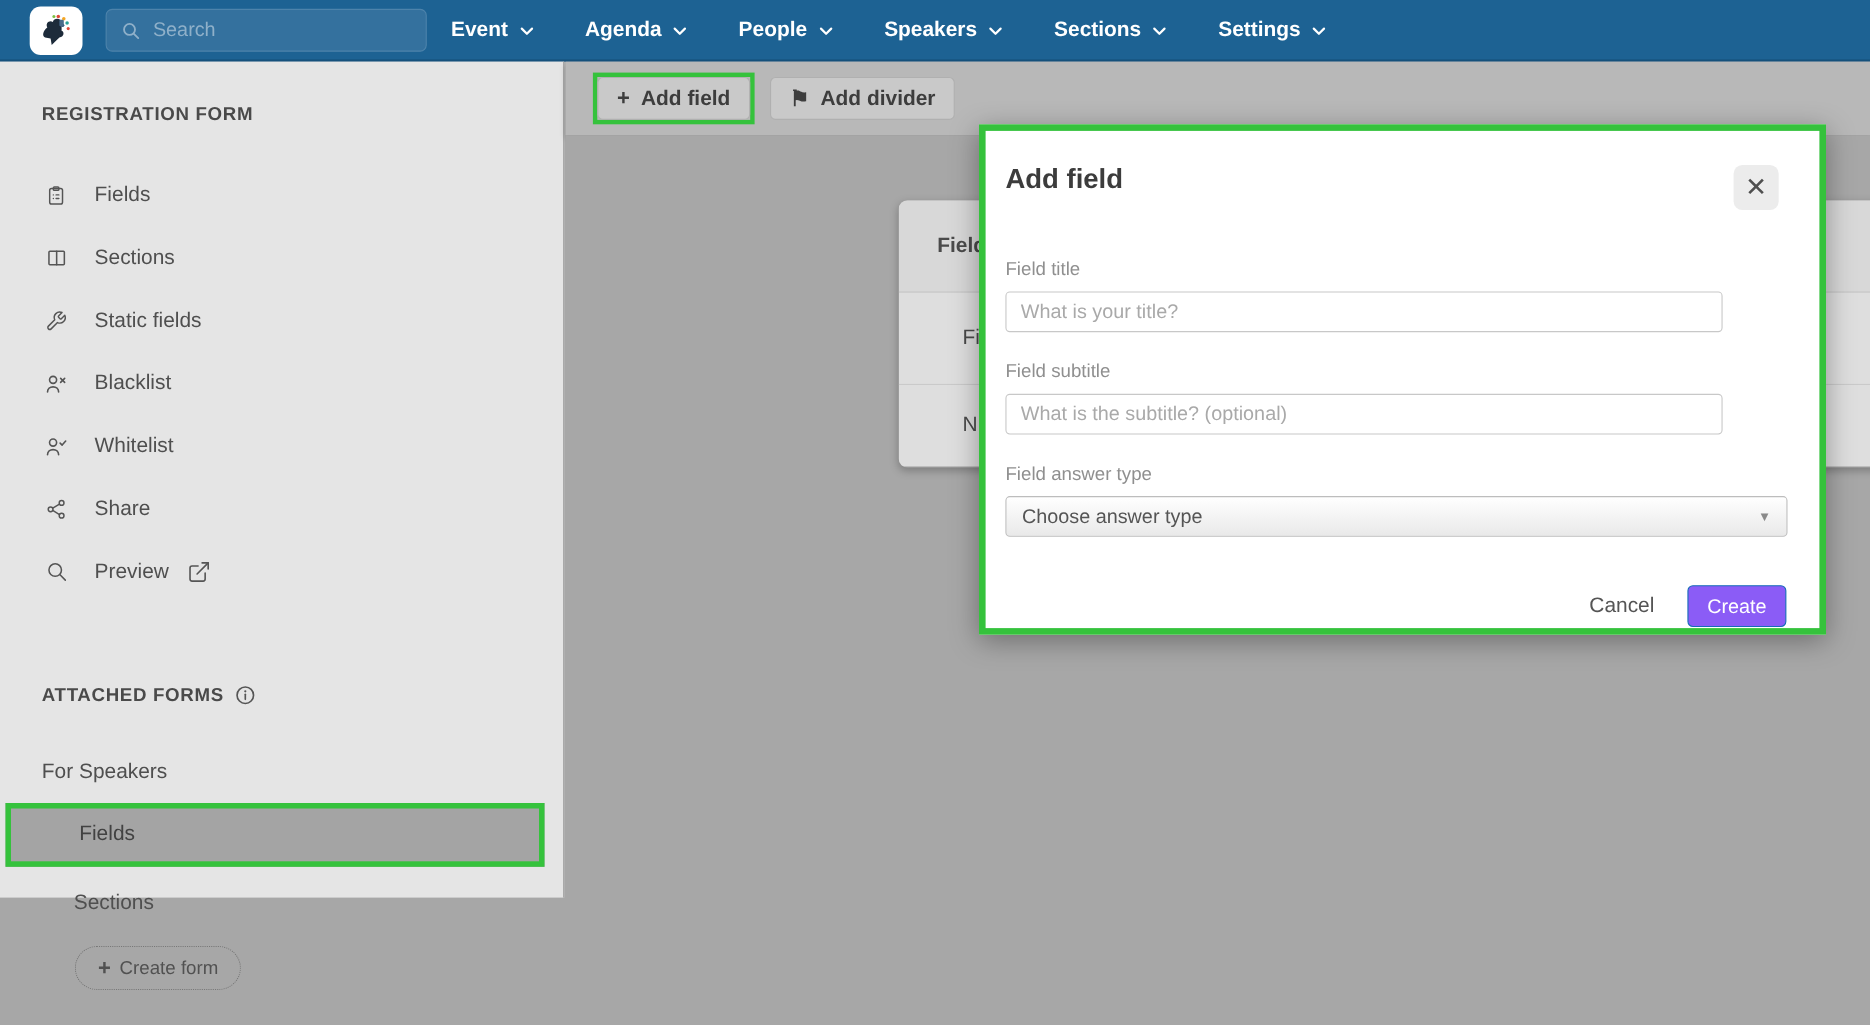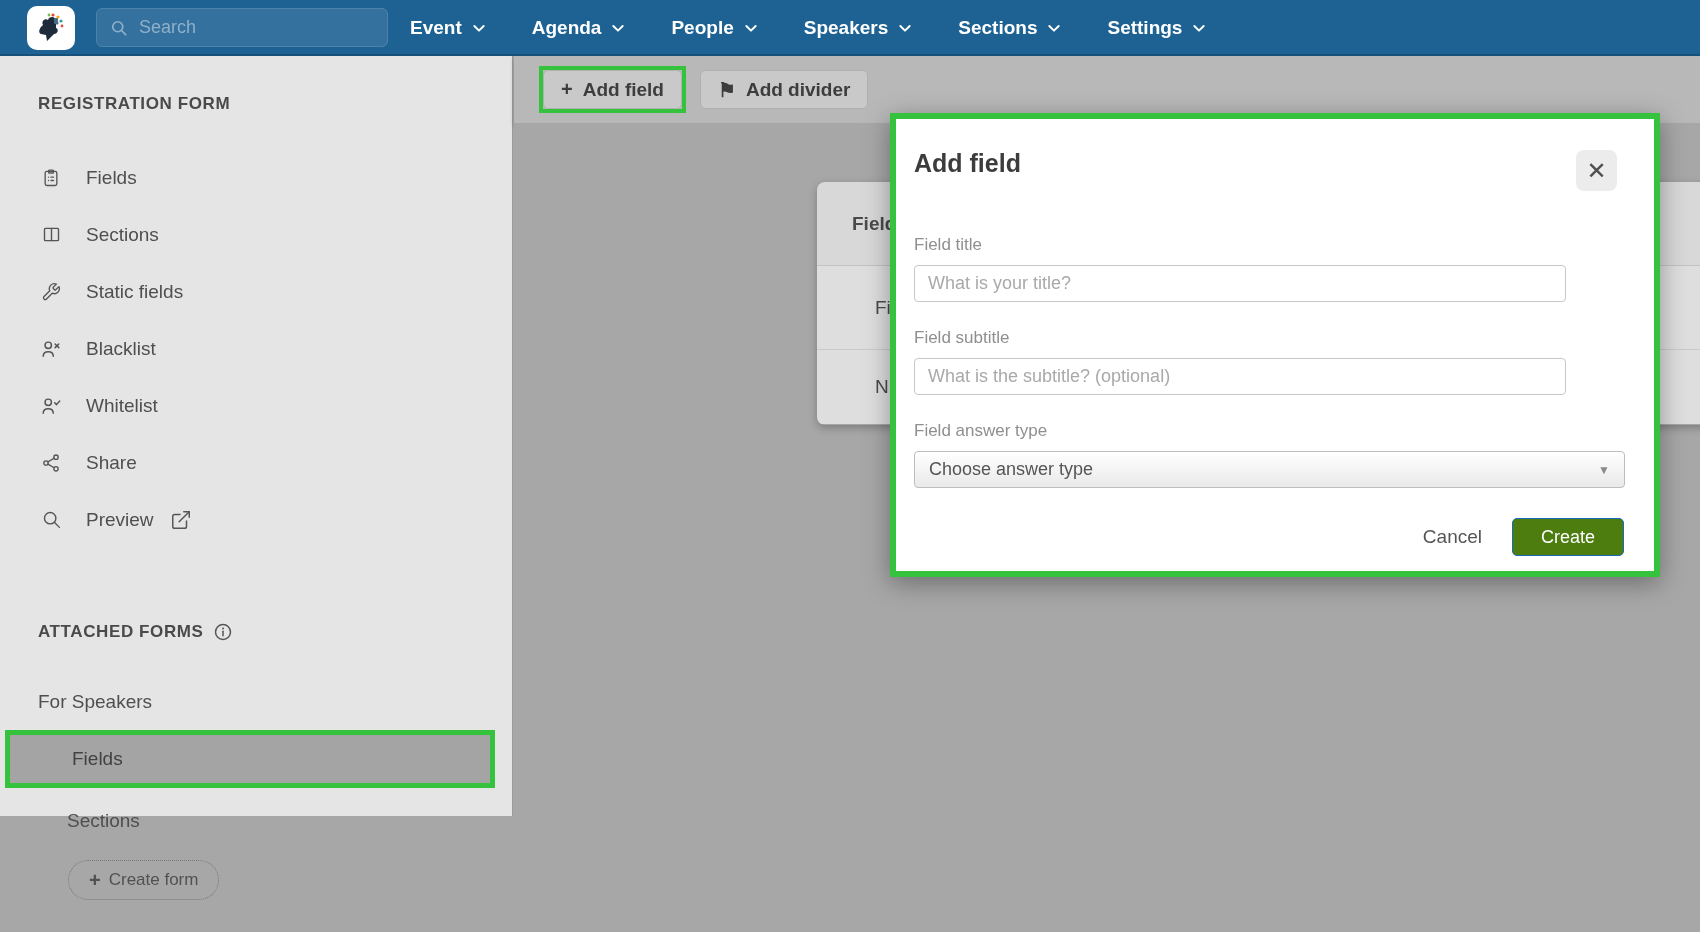--- a/index.html
+++ b/index.html
@@ -84,23 +84,23 @@
   .fld-label.mt2 { margin-top:26px; }
   .fld-input { width:652px; height:37px; border:1px solid #c8c8c8; border-radius:4px;
                padding:0 13px; font-size:18px; color:#444;
                font-family:"Liberation Sans", sans-serif; }
   .fld-input::placeholder { color:#a9a9a9; }
   .fld-select { width:711px; height:37px; border:1px solid #bdbdbd; border-radius:4px;
                 background:linear-gradient(#ffffff, #e9e9e9);
                 display:flex; align-items:center; justify-content:space-between;
                 padding:0 14px; font-size:18px; color:#555; cursor:pointer; }
   .fld-select .arrow { font-size:12px; color:#8a8a8a; }
-  .modal-footer { margin-top:30px; display:flex; align-items:center; justify-content:flex-end; gap:30px; }
+  .modal-footer { margin-top:44px; display:flex; align-items:center; justify-content:flex-end; gap:30px; }
   .cancel-btn { background:none; border:none; font-size:19px; color:#555; cursor:pointer; }
-  .create-btn { width:112px; height:38px; background:#4d7c0f; border:1px solid #156cb8;
+  .create-btn { width:90px; height:38px; background:#8b5cf6; border:1px solid #156cb8;
                 border-radius:5px; color:#fff; font-size:18px; cursor:pointer; }
 
   svg { display:block; }
   .icon-stroke { fill:none; stroke:#555; stroke-width:1.6; stroke-linecap:round; stroke-linejoin:round; }
 </style>
 </head>
 <body>
 
 <div id="stage">
 

